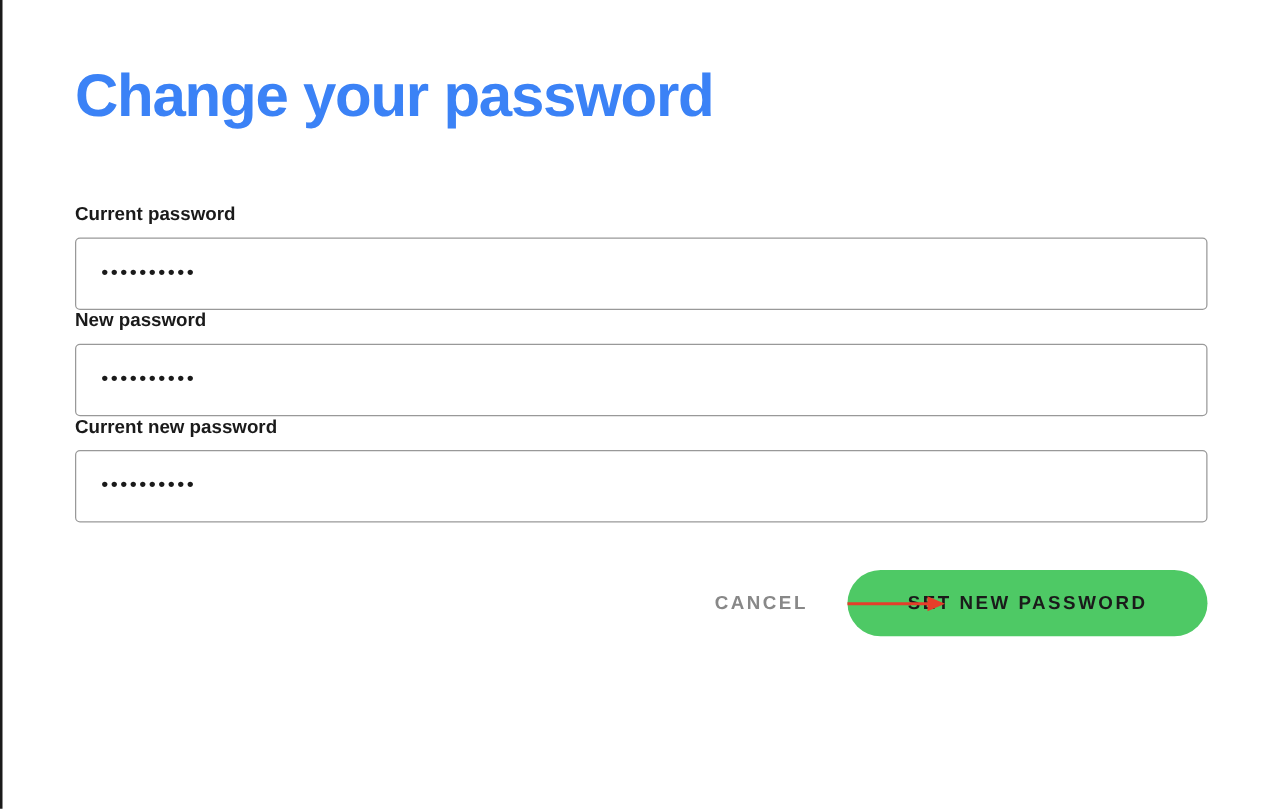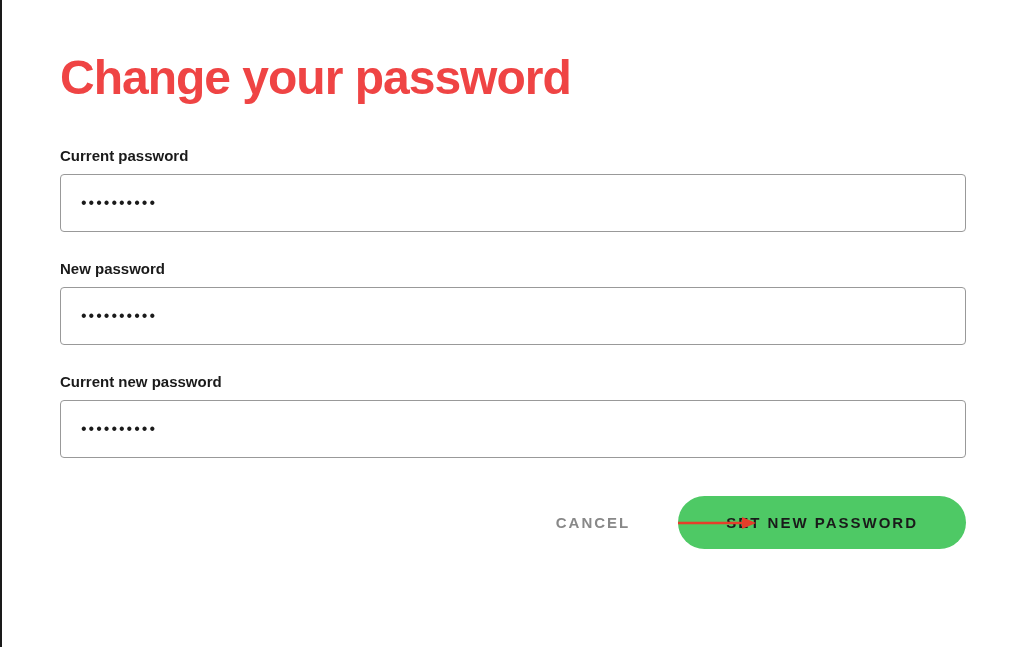--- a/index.html
+++ b/index.html
@@ -14,26 +14,25 @@
       height: 647px;
       position: relative;
       border-left: 2px solid #1a1a1a;
     }
     .container {
       padding: 50px 58px 0 58px;
     }
     .page-title {
       font-size: 48px;
       font-weight: 800;
-      color: #ef4444;
+      color: #3b82f6;
       letter-spacing: -1px;
-      margin-bottom: 42px;
+      margin-bottom: 58px;
     }
     .field-group {
-      margin-bottom: 28px;
     }
     .field-label {
       display: block;
       font-size: 15px;
       font-weight: 700;
       color: #1a1a1a;
       margin-bottom: 10px;
     }
     .field-input {
       width: 100%;
@@ -43,21 +42,21 @@
       padding: 0 20px;
       font-size: 16px;
       letter-spacing: 2px;
       color: #1a1a1a;
       background: #ffffff;
     }
     .button-row {
       display: flex;
       justify-content: flex-end;
       align-items: center;
-      gap: 36px;
+      gap: 20px;
       margin-top: 38px;
       position: relative;
     }
     .cancel-button {
       background: none;
       border: none;
       font-size: 15px;
       font-weight: 700;
       letter-spacing: 2px;
       color: #888;

